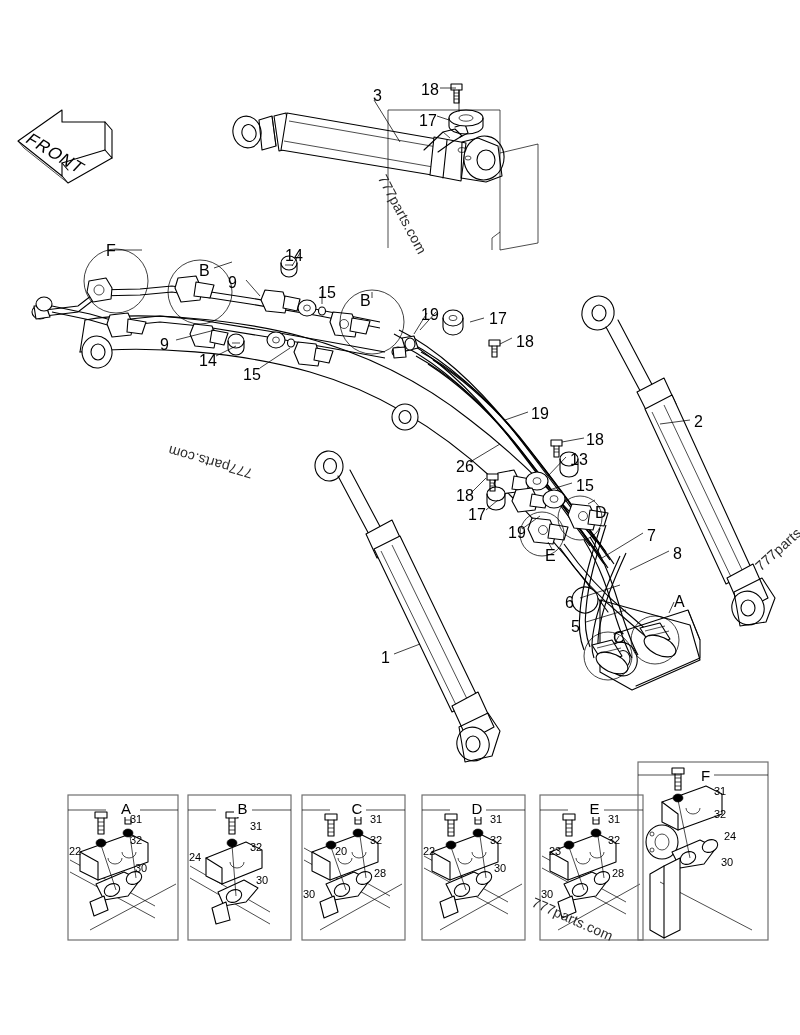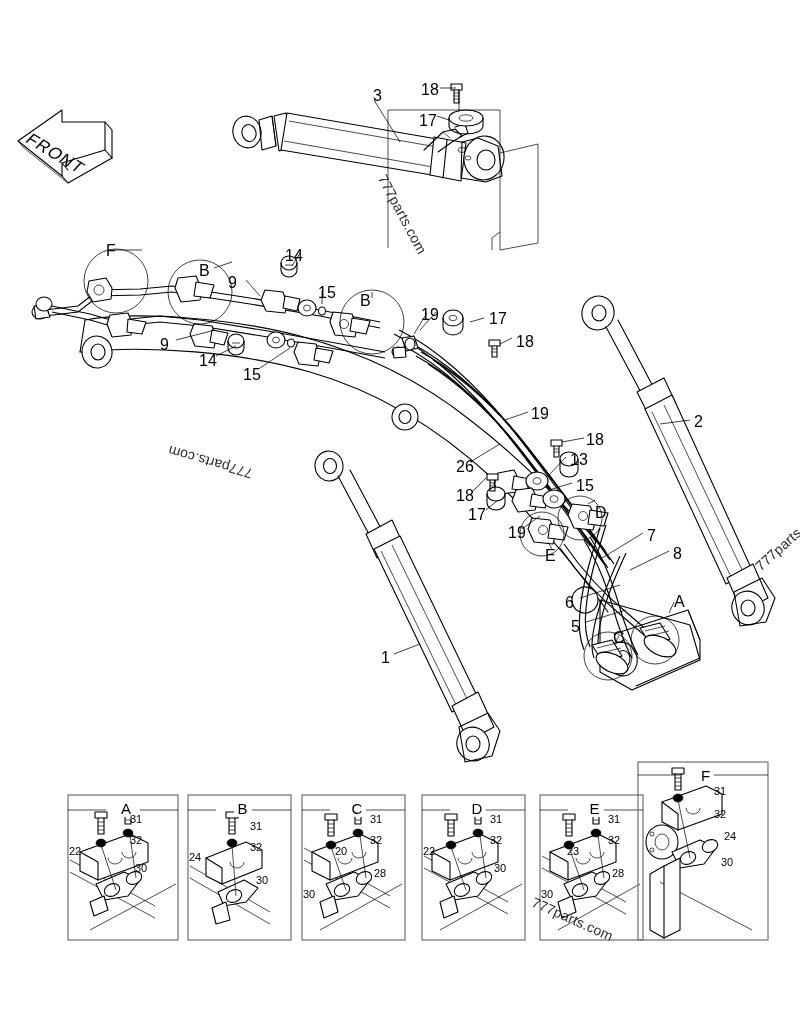--- a/index.html
+++ b/index.html
@@ -507,21 +507,21 @@
       <div class="lbl" style="left: 374px; top: 868px;">28</div>
       <div class="lbl" style="left: 303px; top: 889px;">30</div>
       <div class="boxlabel" style="left: 467.5px; top: 800px;">D</div>
       <div class="lbl" style="left: 490px; top: 814px;">31</div>
       <div class="lbl" style="left: 490px; top: 835px;">32</div>
       <div class="lbl" style="left: 423px; top: 846px;">22</div>
       <div class="lbl" style="left: 494px; top: 863px;">30</div>
       <div class="boxlabel" style="left: 585.5px; top: 800px;">E</div>
       <div class="lbl" style="left: 608px; top: 814px;">31</div>
       <div class="lbl" style="left: 608px; top: 835px;">32</div>
-      <div class="lbl" style="left: 567px; top: 846px;">23</div>
+      <div class="lbl" style="left: 549px; top: 846px;">23</div>
       <div class="lbl" style="left: 612px; top: 868px;">28</div>
       <div class="lbl" style="left: 541px; top: 889px;">30</div>
       <div class="boxlabel" style="left: 697px; top: 767px;">F</div>
       <div class="lbl" style="left: 714px; top: 786px;">31</div>
       <div class="lbl" style="left: 714px; top: 809px;">32</div>
       <div class="lbl" style="left: 724px; top: 831px;">24</div>
       <div class="lbl" style="left: 721px; top: 857px;">30</div>
     </div>
 
   <div class="lbl" style="left:34px;top:131px;font-size:17px;letter-spacing:1px;

